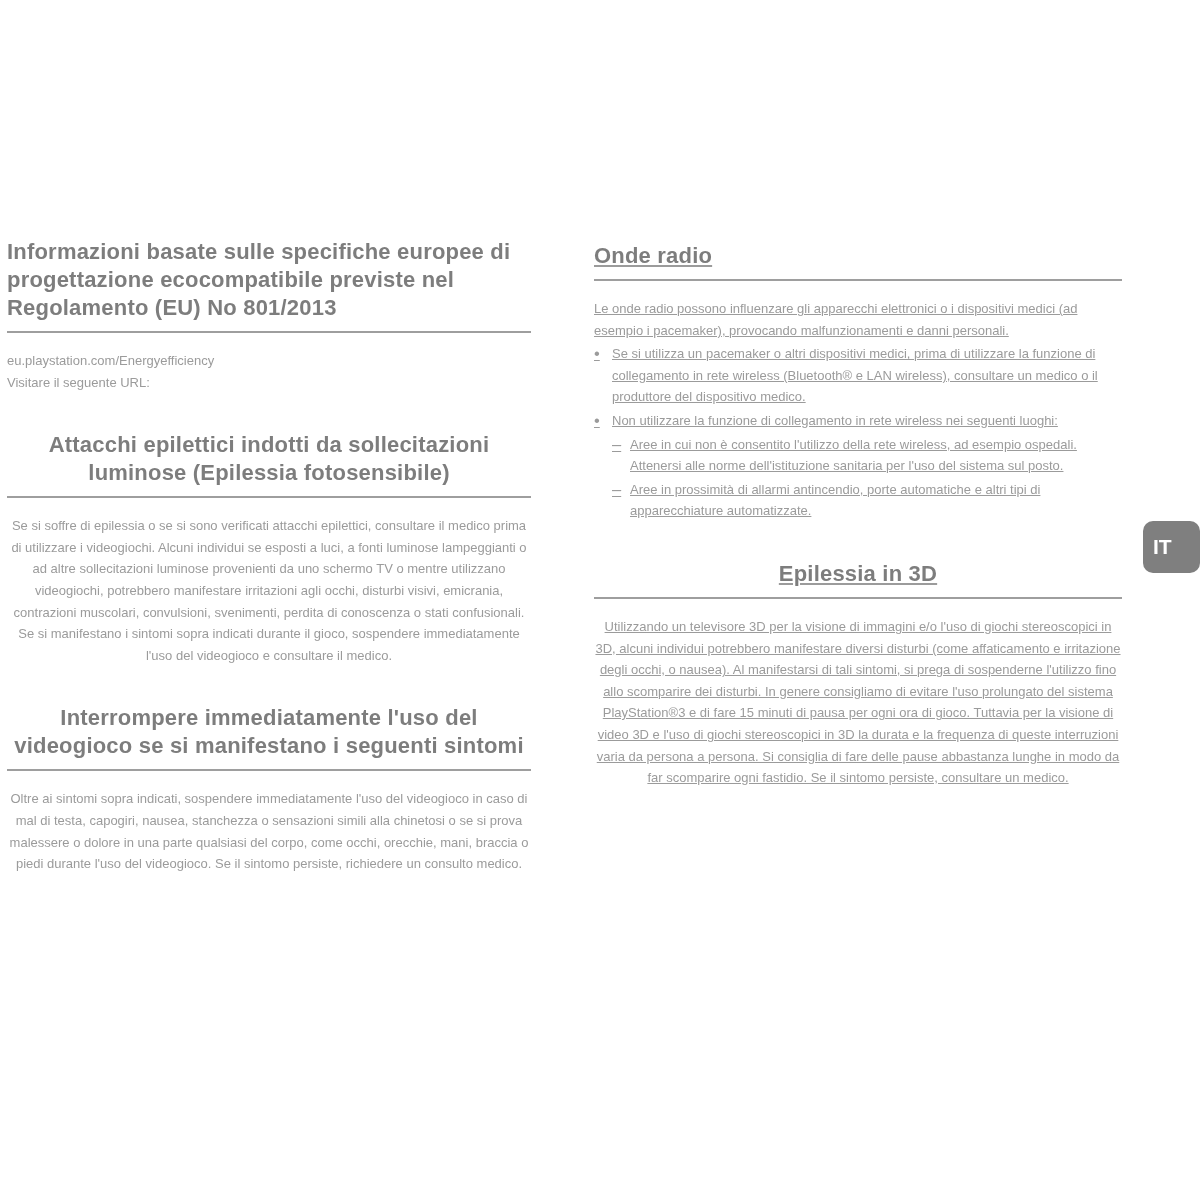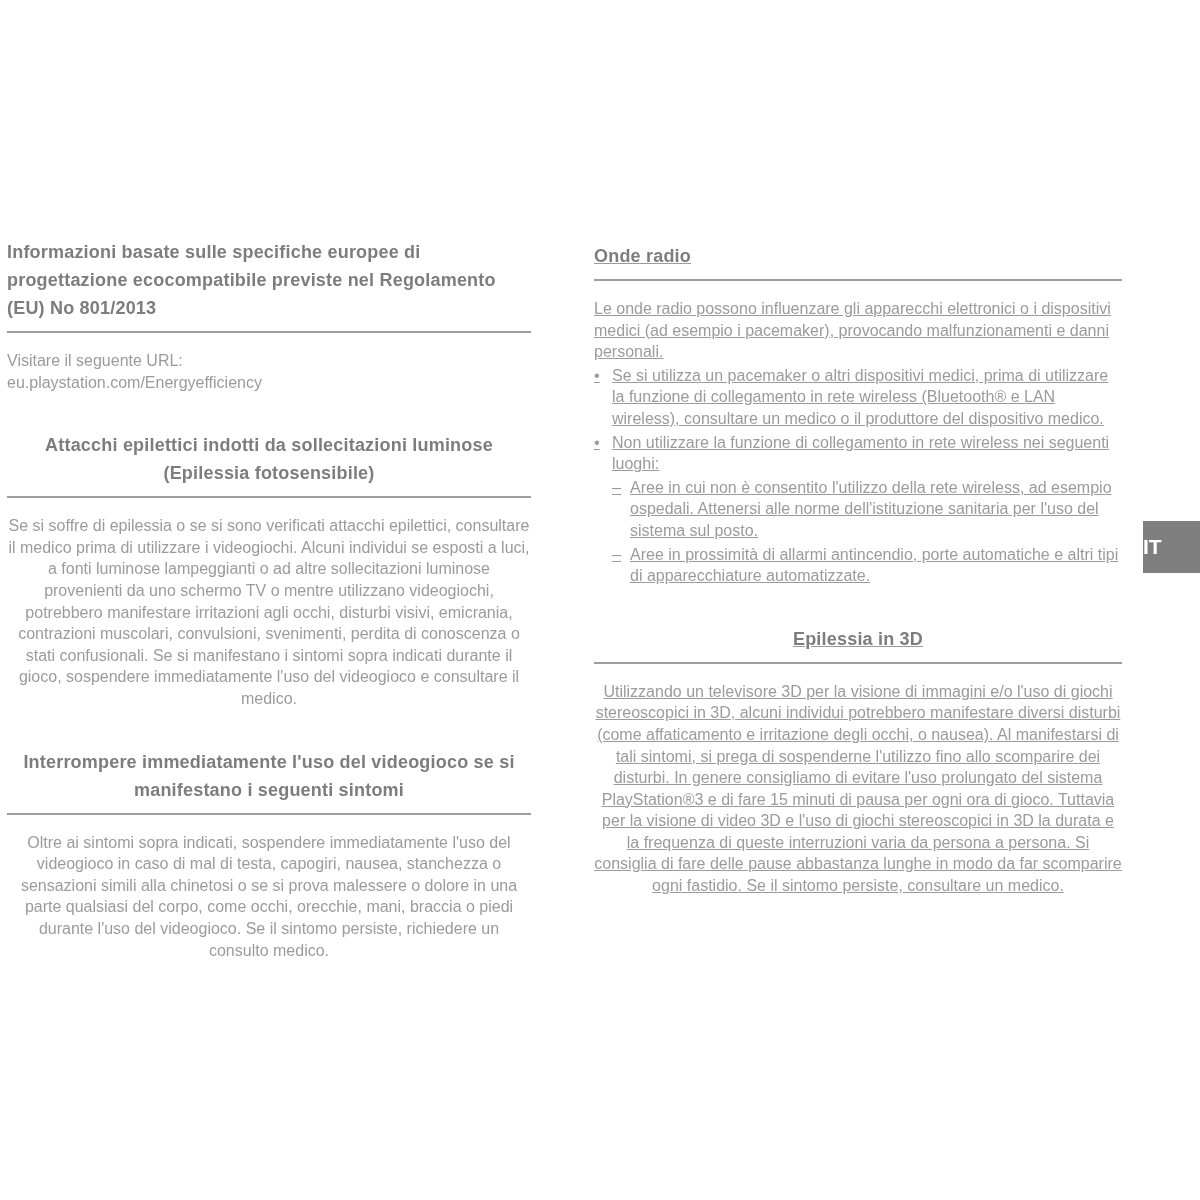--- a/index.html
+++ b/index.html
@@ -18,34 +18,34 @@
     color:var(--body-text);
     position:relative;
     overflow:hidden;
   }
   .page{position:absolute;inset:0;}
   .col{position:absolute;top:238px;}
   .col-left{left:7px;width:524px;}
   .col-right{left:594px;width:528px;top:242px;text-decoration:underline;}
   .section + .section{margin-top:38px;text-align:center;}
   .heading{
-    font-size:18px;
+    font-size:22px;
     font-weight:bold;
     color:var(--heading-text);
     line-height:28px;
     letter-spacing:.2px;
   }
   .rule{
     height:2px;
     background:var(--rule-color);
     margin-top:9px;
     margin-bottom:17px;
   }
   .body{
-    font-size:16px;
+    font-size:13px;
     line-height:21.6px;
     color:var(--body-text);
   }
   .body + .body{margin-top:0;}
   .bullets{list-style:none;margin-top:2px;}
   .bullet{margin-top:2px;}
   .row{display:flex;}
   .marker{
     flex:0 0 18px;
     font-size:16.5px;
@@ -60,35 +60,36 @@
     right:0;
     top:521px;
     width:57px;
     height:52px;
     background:var(--tab-bg);
     color:var(--tab-text);
     font-weight:bold;
     font-size:21px;
     display:flex;
     align-items:center;
-    padding-left:0;
+    padding-left:10px;
+    border-radius:10px;
   }
 </style>
 </head>
 <body>
 
 <div class="page">
 
   <div class="col col-left">
 
     <section class="section">
       <h2 class="heading">Informazioni basate sulle specifiche europee di progettazione ecocompatibile previste nel Regolamento (EU) No 801/2013</h2>
       <div class="rule"></div>
+      <p class="body">eu.playstation.com/Energyefficiency</p>
       <p class="body">Visitare il seguente URL:</p>
-      <p class="body">eu.playstation.com/Energyefficiency</p>
     </section>
 
     <section class="section">
       <h2 class="heading">Attacchi epilettici indotti da sollecitazioni luminose (Epilessia fotosensibile)</h2>
       <div class="rule"></div>
       <p class="body">Se si soffre di epilessia o se si sono verificati attacchi epilettici, consultare il medico prima di utilizzare i videogiochi. Alcuni individui se esposti a luci, a fonti luminose lampeggianti o ad altre sollecitazioni luminose provenienti da uno schermo TV o mentre utilizzano videogiochi, potrebbero manifestare irritazioni agli occhi, disturbi visivi, emicrania, contrazioni muscolari, convulsioni, svenimenti, perdita di conoscenza o stati confusionali. Se si manifestano i sintomi sopra indicati durante il gioco, sospendere immediatamente l'uso del videogioco e consultare il medico.</p>
     </section>
 
     <section class="section">
       <h2 class="heading">Interrompere immediatamente l'uso del videogioco se si manifestano i seguenti sintomi</h2>

